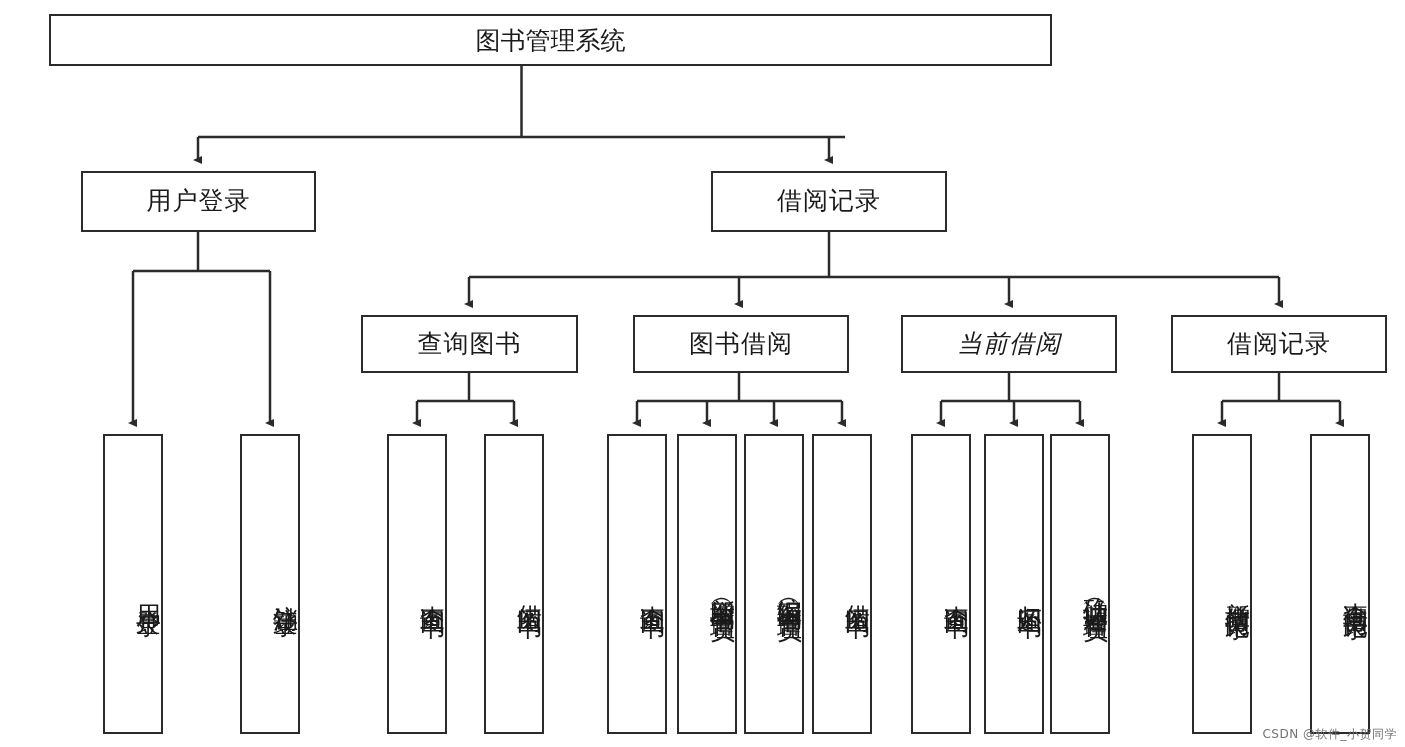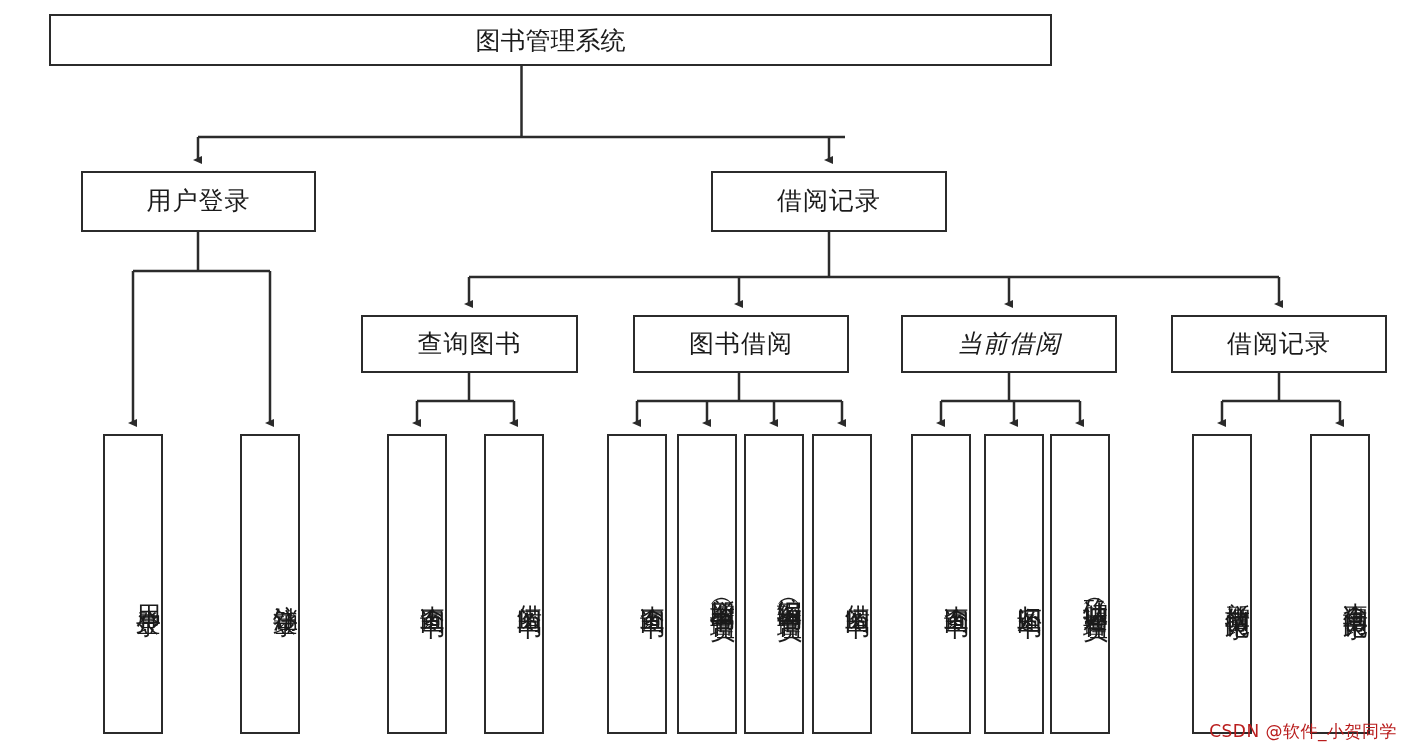--- a/index.html
+++ b/index.html
@@ -58,22 +58,22 @@
   .node.vert .vtext {
     writing-mode: vertical-rl;
     text-orientation: upright;
     display: block;
     white-space: nowrap;
   }
   .watermark {
     position: absolute;
     right: 8px;
     bottom: 4px;
-    font-size: 17px;
-    color: #b91c1c;
+    font-size: 12px;
+    color: #737373;
     letter-spacing: 0.5px;
     white-space: nowrap;
   }
 </style>
 </head>
 <body>
 
 <div id="canvas">
 
   <svg id="edges" viewBox="0 0 1405 747" xmlns="http://www.w3.org/2000/svg">

